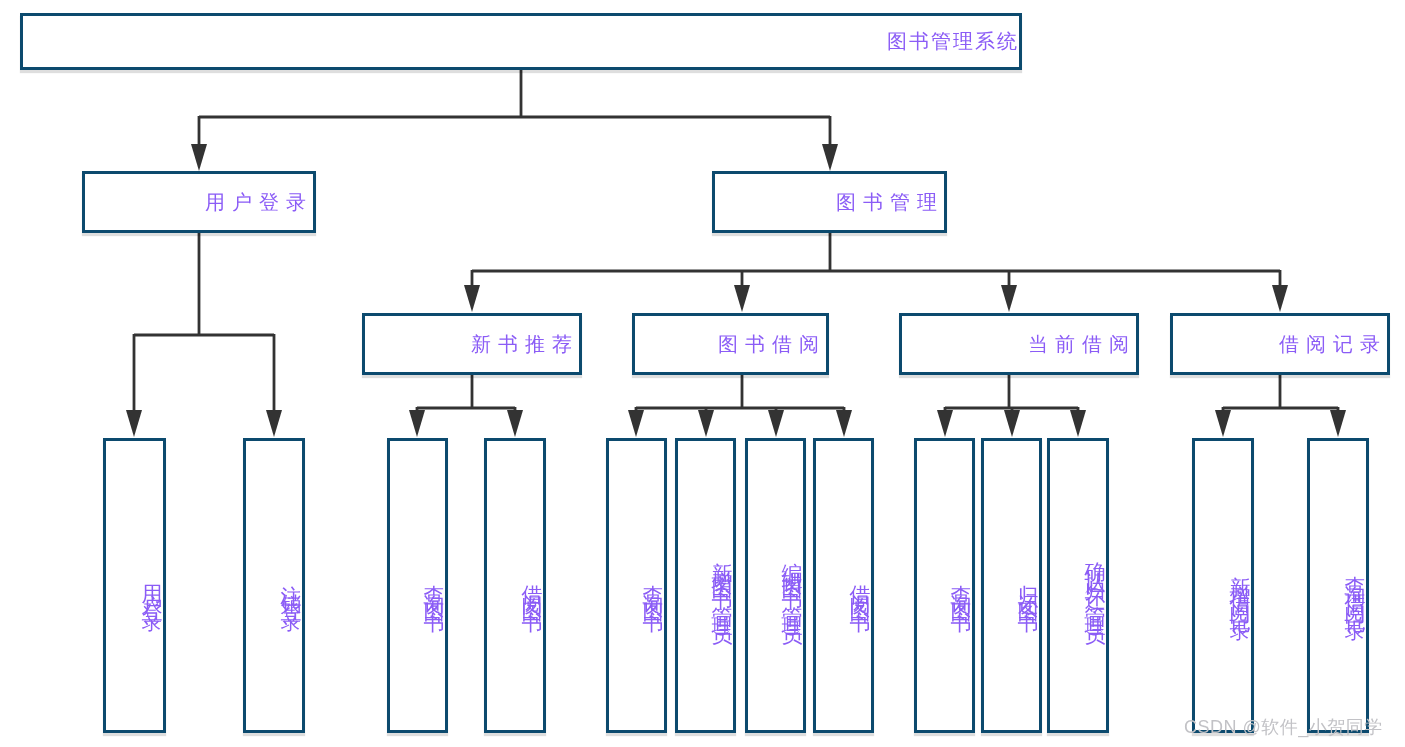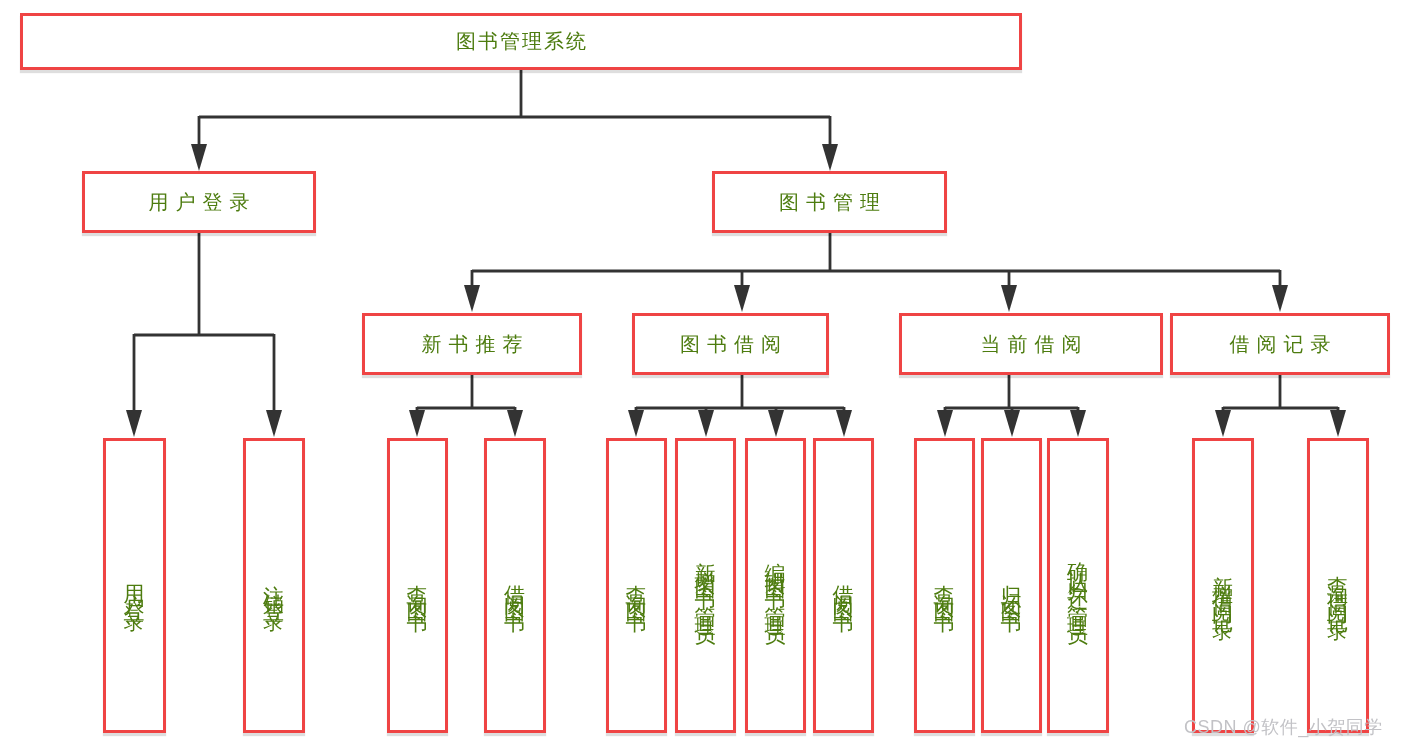--- a/index.html
+++ b/index.html
@@ -12,45 +12,45 @@
     font-family: "Liberation Sans", "DejaVu Sans", sans-serif;
   }
   .wires {
     position: absolute;
     left: 0; top: 0;
     width: 1405px; height: 747px;
   }
   .box {
     position: absolute;
     box-sizing: border-box;
-    border: 3px solid #ef4444;
+    border: 3px solid #0c4a6e;
     background: #ffffff;
     display: flex;
     align-items: center;
-    justify-content: center;
-    color: #4d7c0f;
+    justify-content: flex-end;
+    color: #8b5cf6;
     box-shadow: 0 3px 1px rgba(0,0,0,0.13);
   }
   .hbox { font-size: 20px; letter-spacing: 7px; padding-left: 7px; white-space: nowrap; }
   .root-box { font-size: 20px; letter-spacing: 2px; padding-left: 2px; }
   .vtext {
     writing-mode: vertical-rl;
     text-orientation: mixed;
     font-size: 21px;
     letter-spacing: 9px;
     line-height: 1;
     white-space: nowrap;
   }
   
   .n-root       { left: 20px;   top: 13px;  width: 1002px; height: 57px; }
   .n-userlogin  { left: 82px;   top: 171px; width: 234px;  height: 62px; }
   .n-bookmgmt   { left: 712px;  top: 171px; width: 235px;  height: 62px; }
   .n-newrec     { left: 362px;  top: 313px; width: 220px;  height: 62px; }
   .n-borrow     { left: 632px;  top: 313px; width: 197px;  height: 62px; }
-  .n-current    { left: 899px;  top: 313px; width: 264px;  height: 62px; }
+  .n-current    { left: 899px;  top: 313px; width: 240px;  height: 62px; }
   .n-records    { left: 1170px; top: 313px; width: 220px;  height: 62px; }
   .leaf { top: 438px; height: 295px; }
   .l1  { left: 103px;  width: 63px; }
   .l2  { left: 243px;  width: 62px; }
   .l3  { left: 387px;  width: 61px; }
   .l4  { left: 484px;  width: 62px; }
   .l5  { left: 606px;  width: 61px; }
   .l6  { left: 675px;  width: 61px; }
   .l7  { left: 745px;  width: 61px; }
   .l8  { left: 813px;  width: 61px; }

